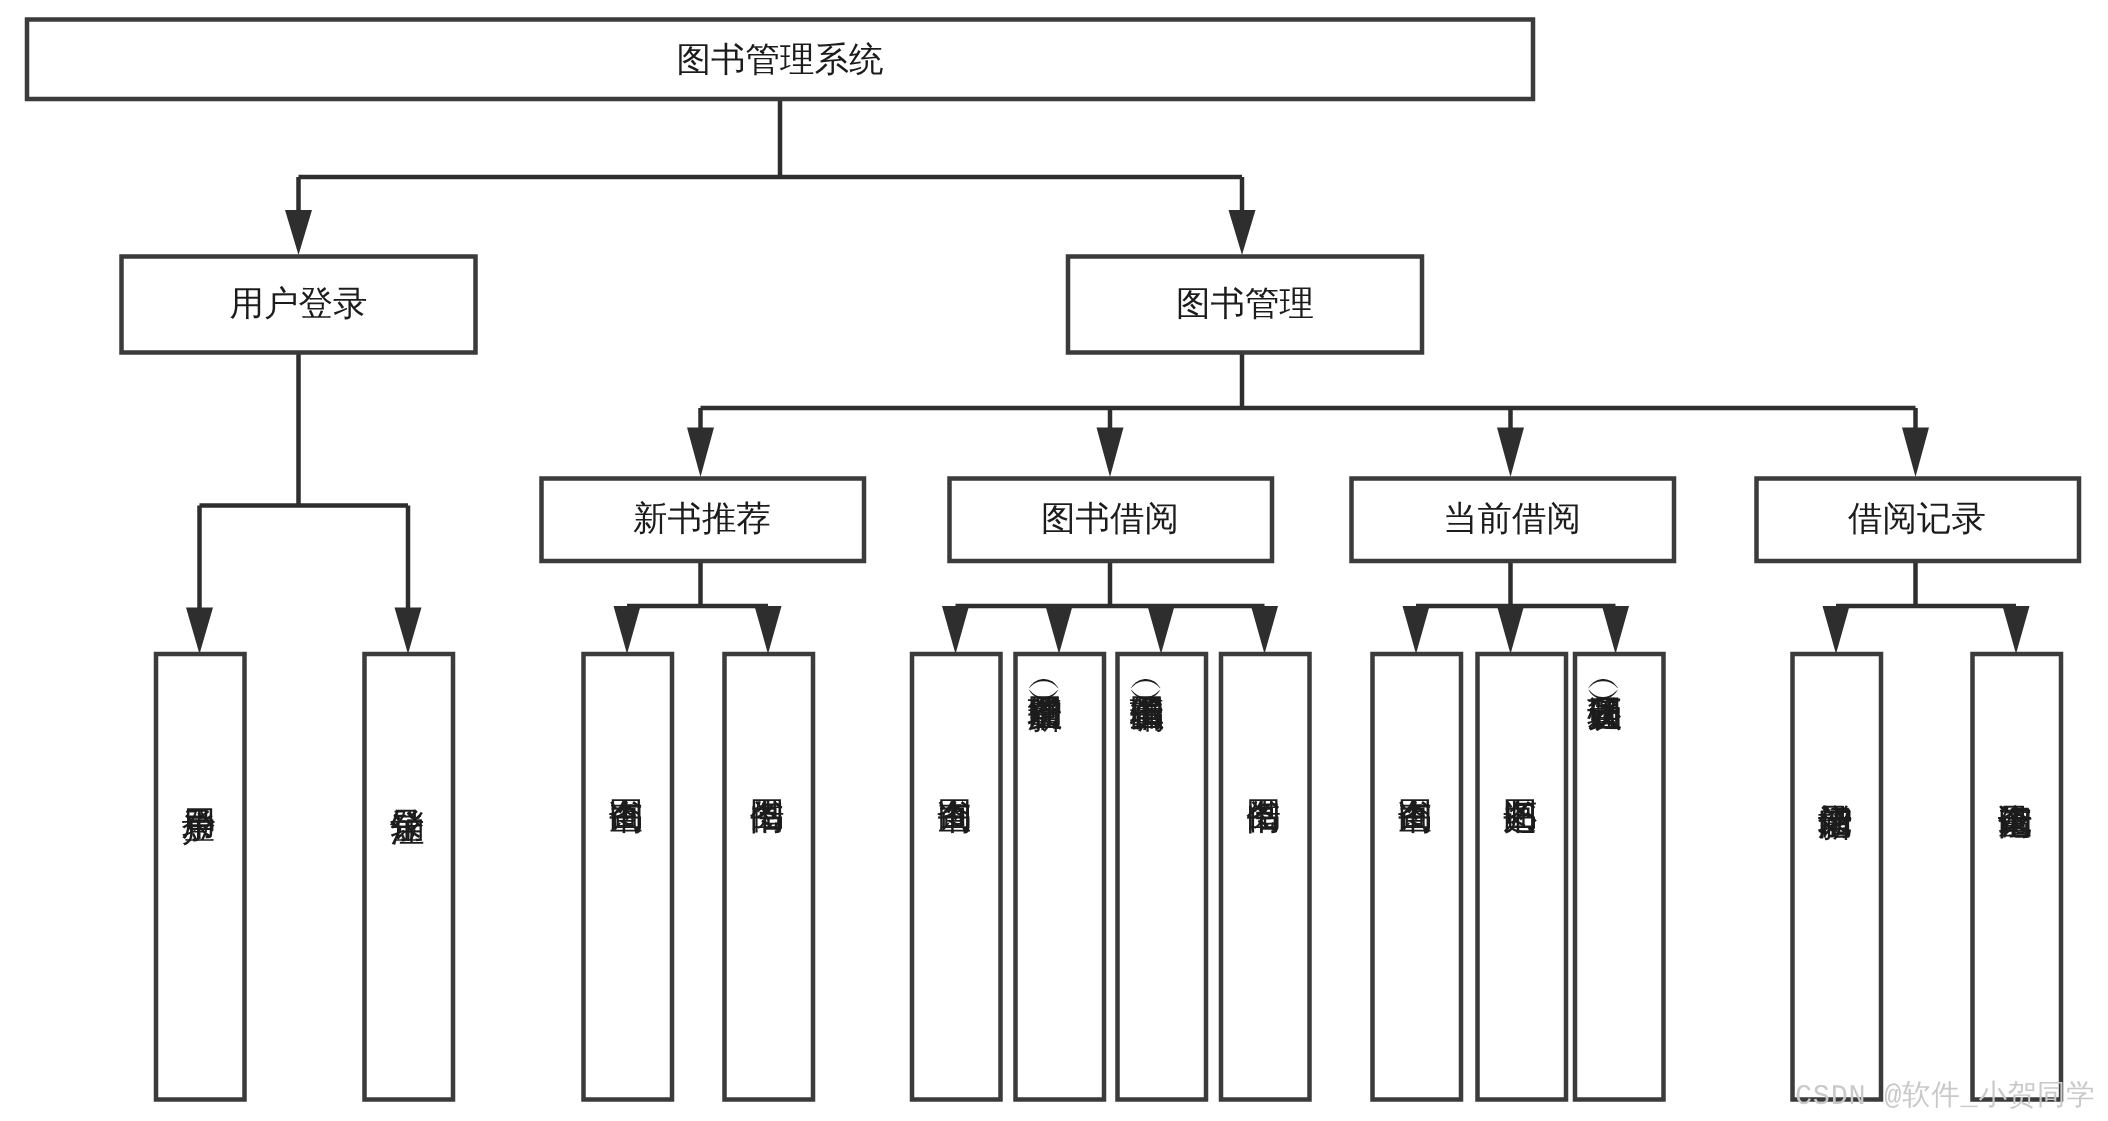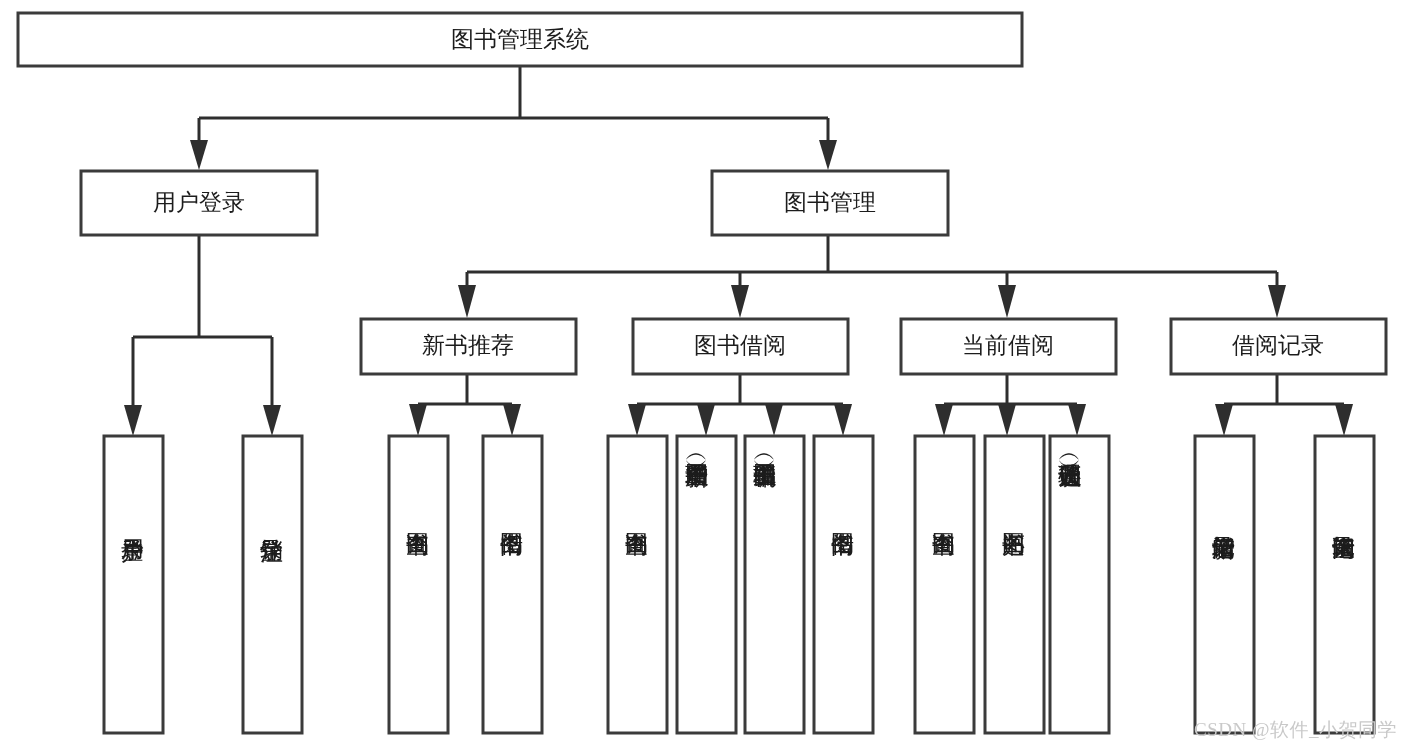--- a/index.html
+++ b/index.html
@@ -53,21 +53,21 @@
   .node-label-v {
     font-family: "Liberation Sans", "DejaVu Sans", sans-serif;
     font-size: 23px;
     fill: #1c1c1c;
     white-space: pre;
   }
   .watermark-text {
     position: absolute;
     right: 8px;
     bottom: 4px;
-    font-family: Liberation Serif, serif;
+    font-family: Liberation Mono, monospace;
     font-size: 19px;
     color: #c9c9c9;
     letter-spacing: 0.5px;
     user-select: none;
     pointer-events: none;
     text-align: center;
   }
 </style>
 </head>
 <body>

